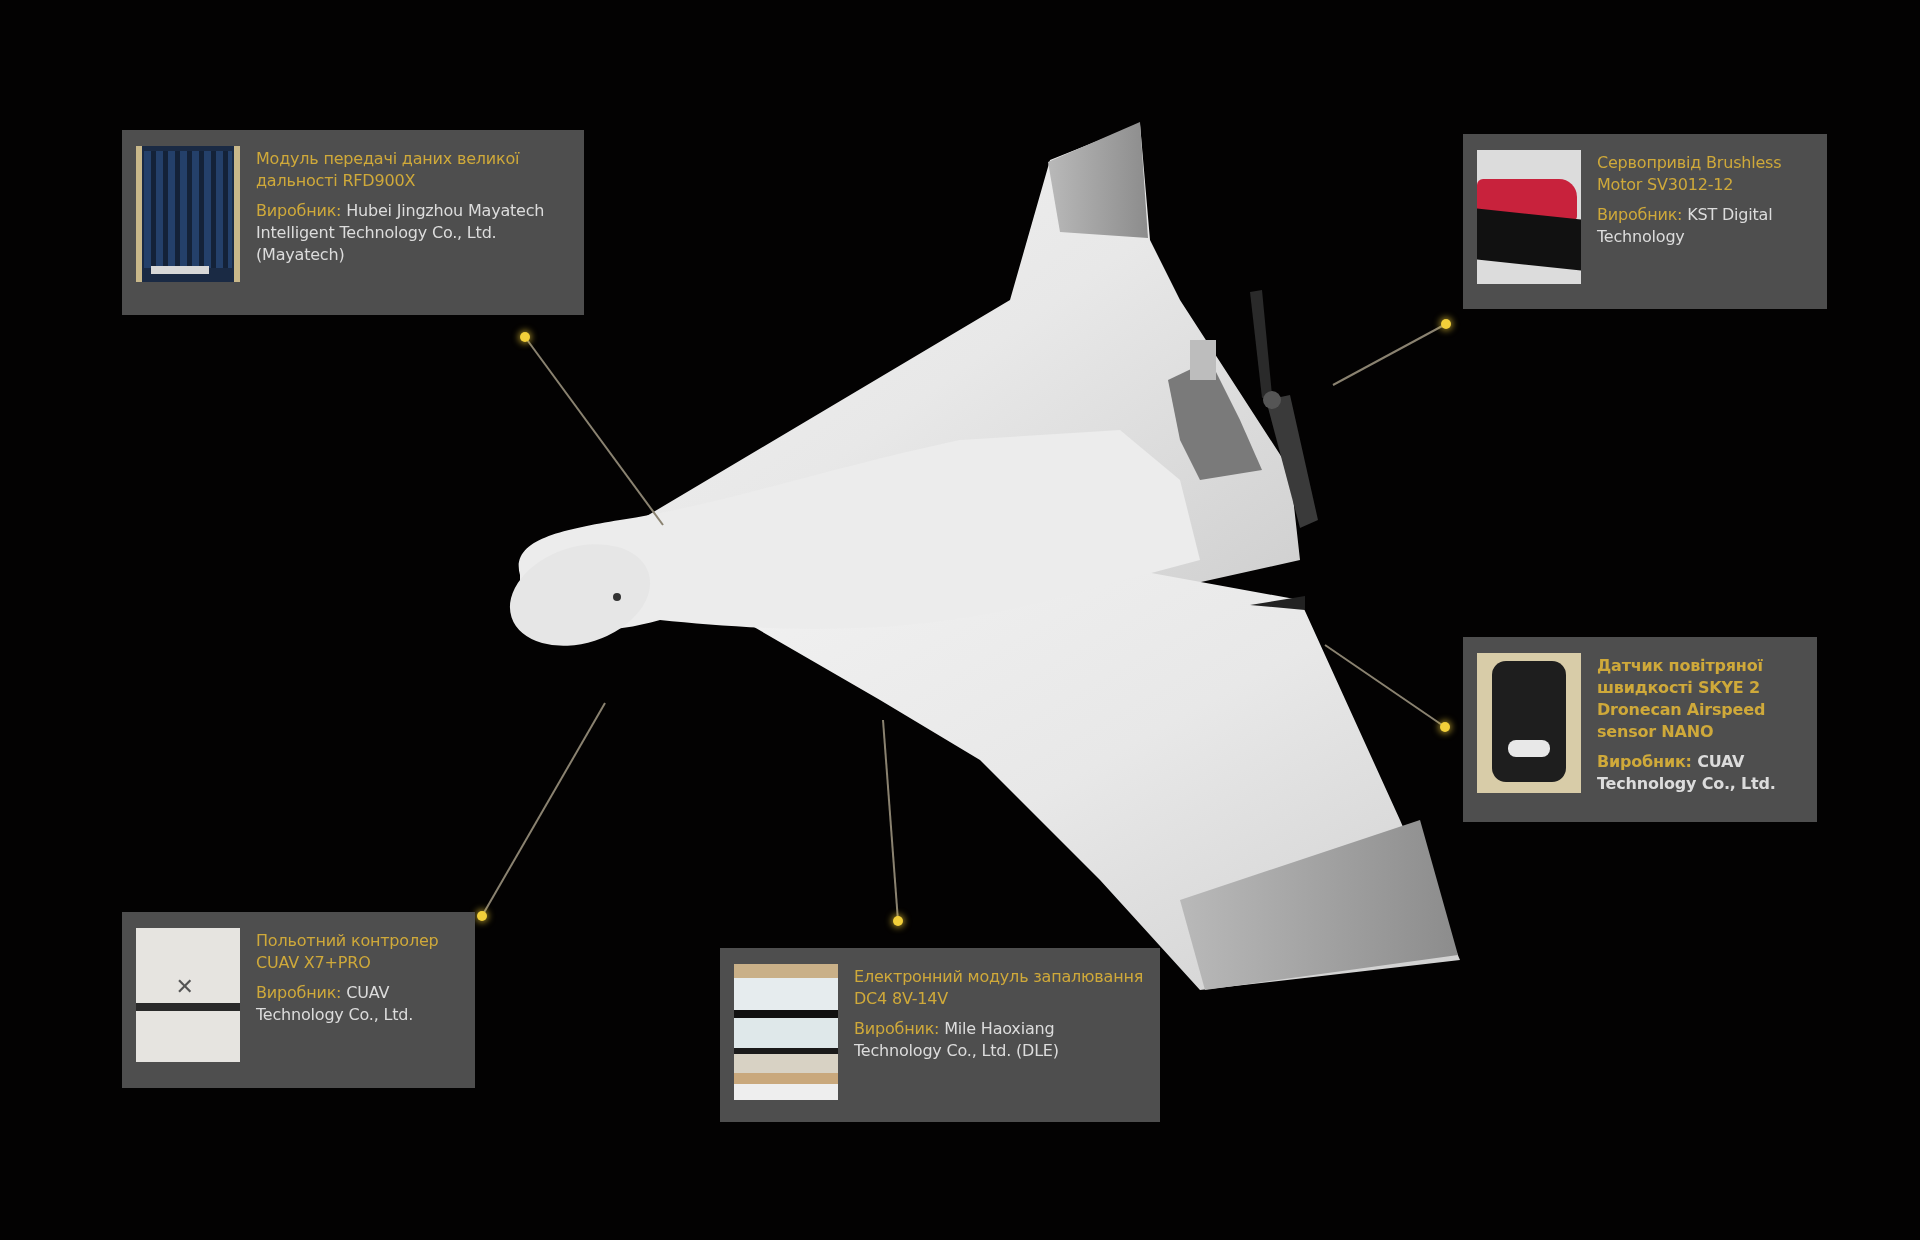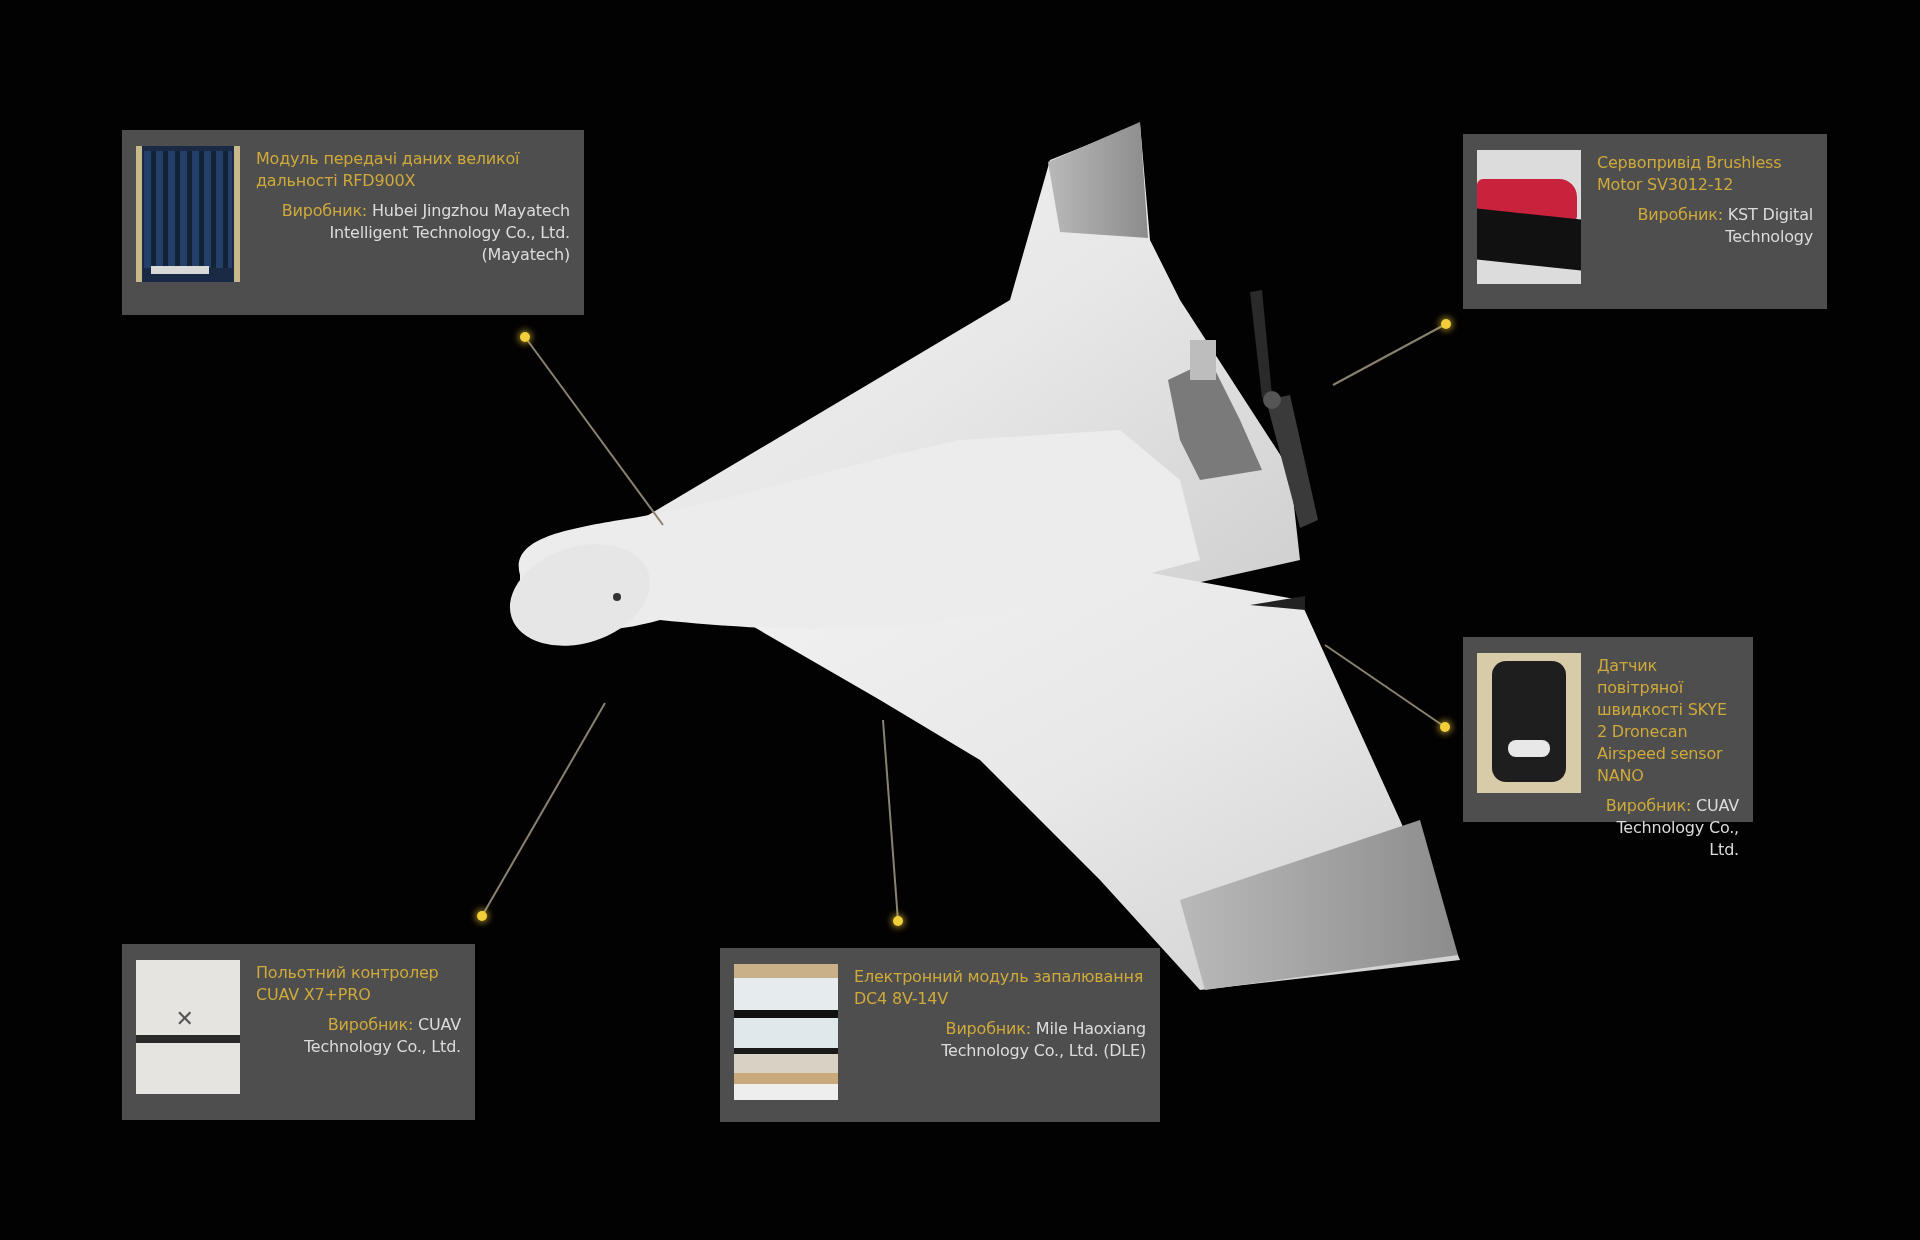--- a/index.html
+++ b/index.html
@@ -28,21 +28,21 @@
     overflow: hidden;
   }
   .texts { flex: 1 1 auto; padding-top: 2px; }
   .title {
     color: #cfa93a;
     font-size: 16px;
     line-height: 22px;
     letter-spacing: -0.2px;
     margin: 0 0 8px 0;
   }
-  .maker { font-size: 16px; line-height: 22px; color: #dcdcdc; letter-spacing: -0.2px; text-align: right; }
+  .maker { font-size: 16px; line-height: 22px; color: #dcdcdc; letter-spacing: -0.2px; }
   .maker .lbl { color: #cfa93a; }
 
   
   .th-radio { background: linear-gradient(90deg,#c9b88a 0 6%, #1a2a44 6% 94%, #c9b88a 94%); }
   .th-radio::before { content:""; position:absolute; left:8%; right:8%; top:4%; bottom:10%;
     background: repeating-linear-gradient(90deg,#24406a 0 7px,#142238 7px 12px); }
   .th-radio::after { content:""; position:absolute; left:14%; right:30%; bottom:6%; height:8px; background:#d8d8d8; }
 
   .th-servo { background: #dcdcdc; }
   .th-servo::before { content:""; position:absolute; left:0; right:4%; top:22%; height:30%;
@@ -136,32 +136,32 @@
     <div class="thumb th-servo" style="height:134px"></div>
     <div class="texts">
       <div class="title">Сервопривід Brushless Motor SV3012-12</div>
       <div class="maker">
         <span class="lbl">Виробник:</span>
         <span>KST Digital Technology</span>
       </div>
     </div>
   </div>
 
-  <div class="callout" style="left:1463px;top:637px;width:290px;height:185px;">
+  <div class="callout" style="left:1463px;top:637px;width:354px;height:185px;font-weight:bold;">
     <div class="thumb th-airspeed" style="height:140px"></div>
     <div class="texts">
       <div class="title">Датчик повітряної швидкості SKYE 2 Dronecan Airspeed sensor NANO</div>
       <div class="maker">
         <span class="lbl">Виробник:</span>
         <span>CUAV Technology Co., Ltd.</span>
       </div>
     </div>
   </div>
 
-  <div class="callout" style="left:122px;top:944px;width:353px;height:176px;">
+  <div class="callout" style="left:122px;top:912px;width:353px;height:176px;">
     <div class="thumb th-fc" style="height:134px"></div>
     <div class="texts">
       <div class="title">Польотний контролер CUAV X7+PRO</div>
       <div class="maker">
         <span class="lbl">Виробник:</span>
         <span>CUAV Technology Co., Ltd.</span>
       </div>
     </div>
   </div>
 

